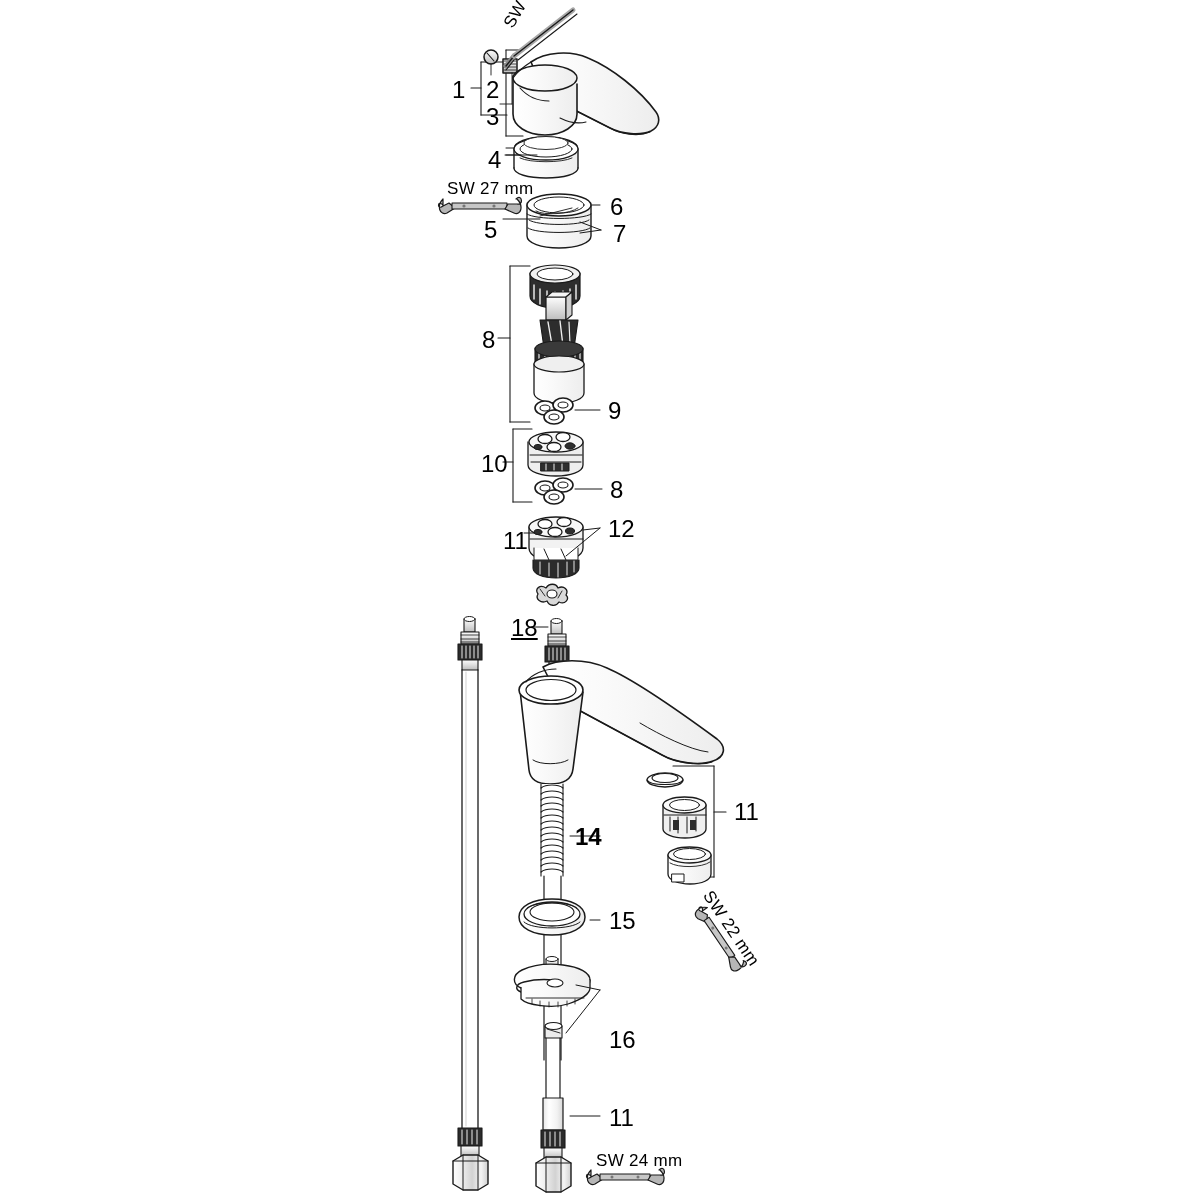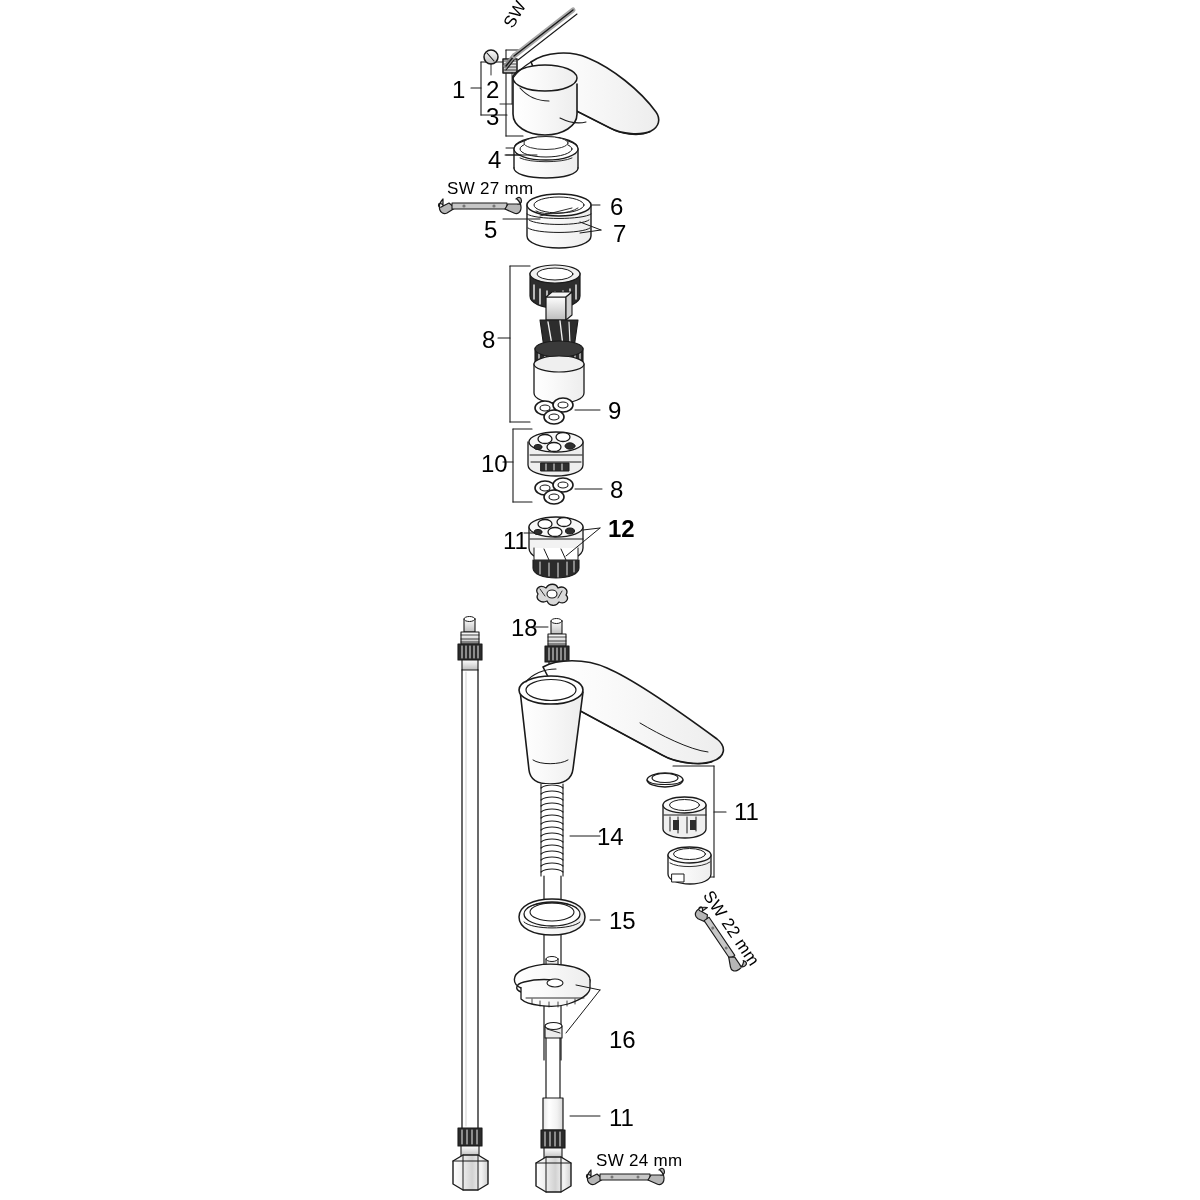--- a/index.html
+++ b/index.html
@@ -494,26 +494,26 @@
 <span class="lbl num" style="left:486px;top:105px;">3</span>
 <span class="lbl num" style="left:488px;top:148px;">4</span>
 <span class="lbl num" style="left:484px;top:218px;">5</span>
 <span class="lbl num" style="left:610px;top:195px;">6</span>
 <span class="lbl num" style="left:613px;top:222px;">7</span>
 <span class="lbl num" style="left:482px;top:328px;">8</span>
 <span class="lbl num" style="left:608px;top:399px;">9</span>
 <span class="lbl num" style="left:481px;top:452px;">10</span>
 <span class="lbl num" style="left:610px;top:478px;">8</span>
 <span class="lbl num" style="left:503px;top:521px;margin-top:8px;">11</span>
-<span class="lbl num" style="left:608px;top:517px;font-weight:bold;">12</span>
+<span class="lbl num" style="left:608px;top:517px;">12</span>
 <span class="lbl num" style="left:734px;top:800px;">11</span>
-<span class="lbl num" style="left:597px;top:825px;">14</span>
+<span class="lbl num" style="left:575px;top:825px;font-weight:bold;">14</span>
 <span class="lbl num" style="left:609px;top:909px;">15</span>
 <span class="lbl num" style="left:609px;top:980px;margin-top:48px;">16</span>
 <span class="lbl num" style="left:609px;top:1106px;">11</span>
-<span class="lbl num" style="left:511px;top:616px;">18</span>
+<span class="lbl num" style="left:511px;top:616px;text-decoration:underline;">18</span>
 
 <span class="lbl sw" style="left:508px;top:18px;transform:rotate(-60deg);transform-origin:0 50%;">SW 3 mm</span>
 <span class="lbl sw" style="left:447px;top:180px;">SW 27 mm</span>
 <span class="lbl sw" style="left:707px;top:884px;transform:rotate(56deg);transform-origin:0 50%;">SW 22 mm</span>
 <span class="lbl sw" style="left:596px;top:1152px;">SW 24 mm</span>
 
 </div>
 
 </body></html>

